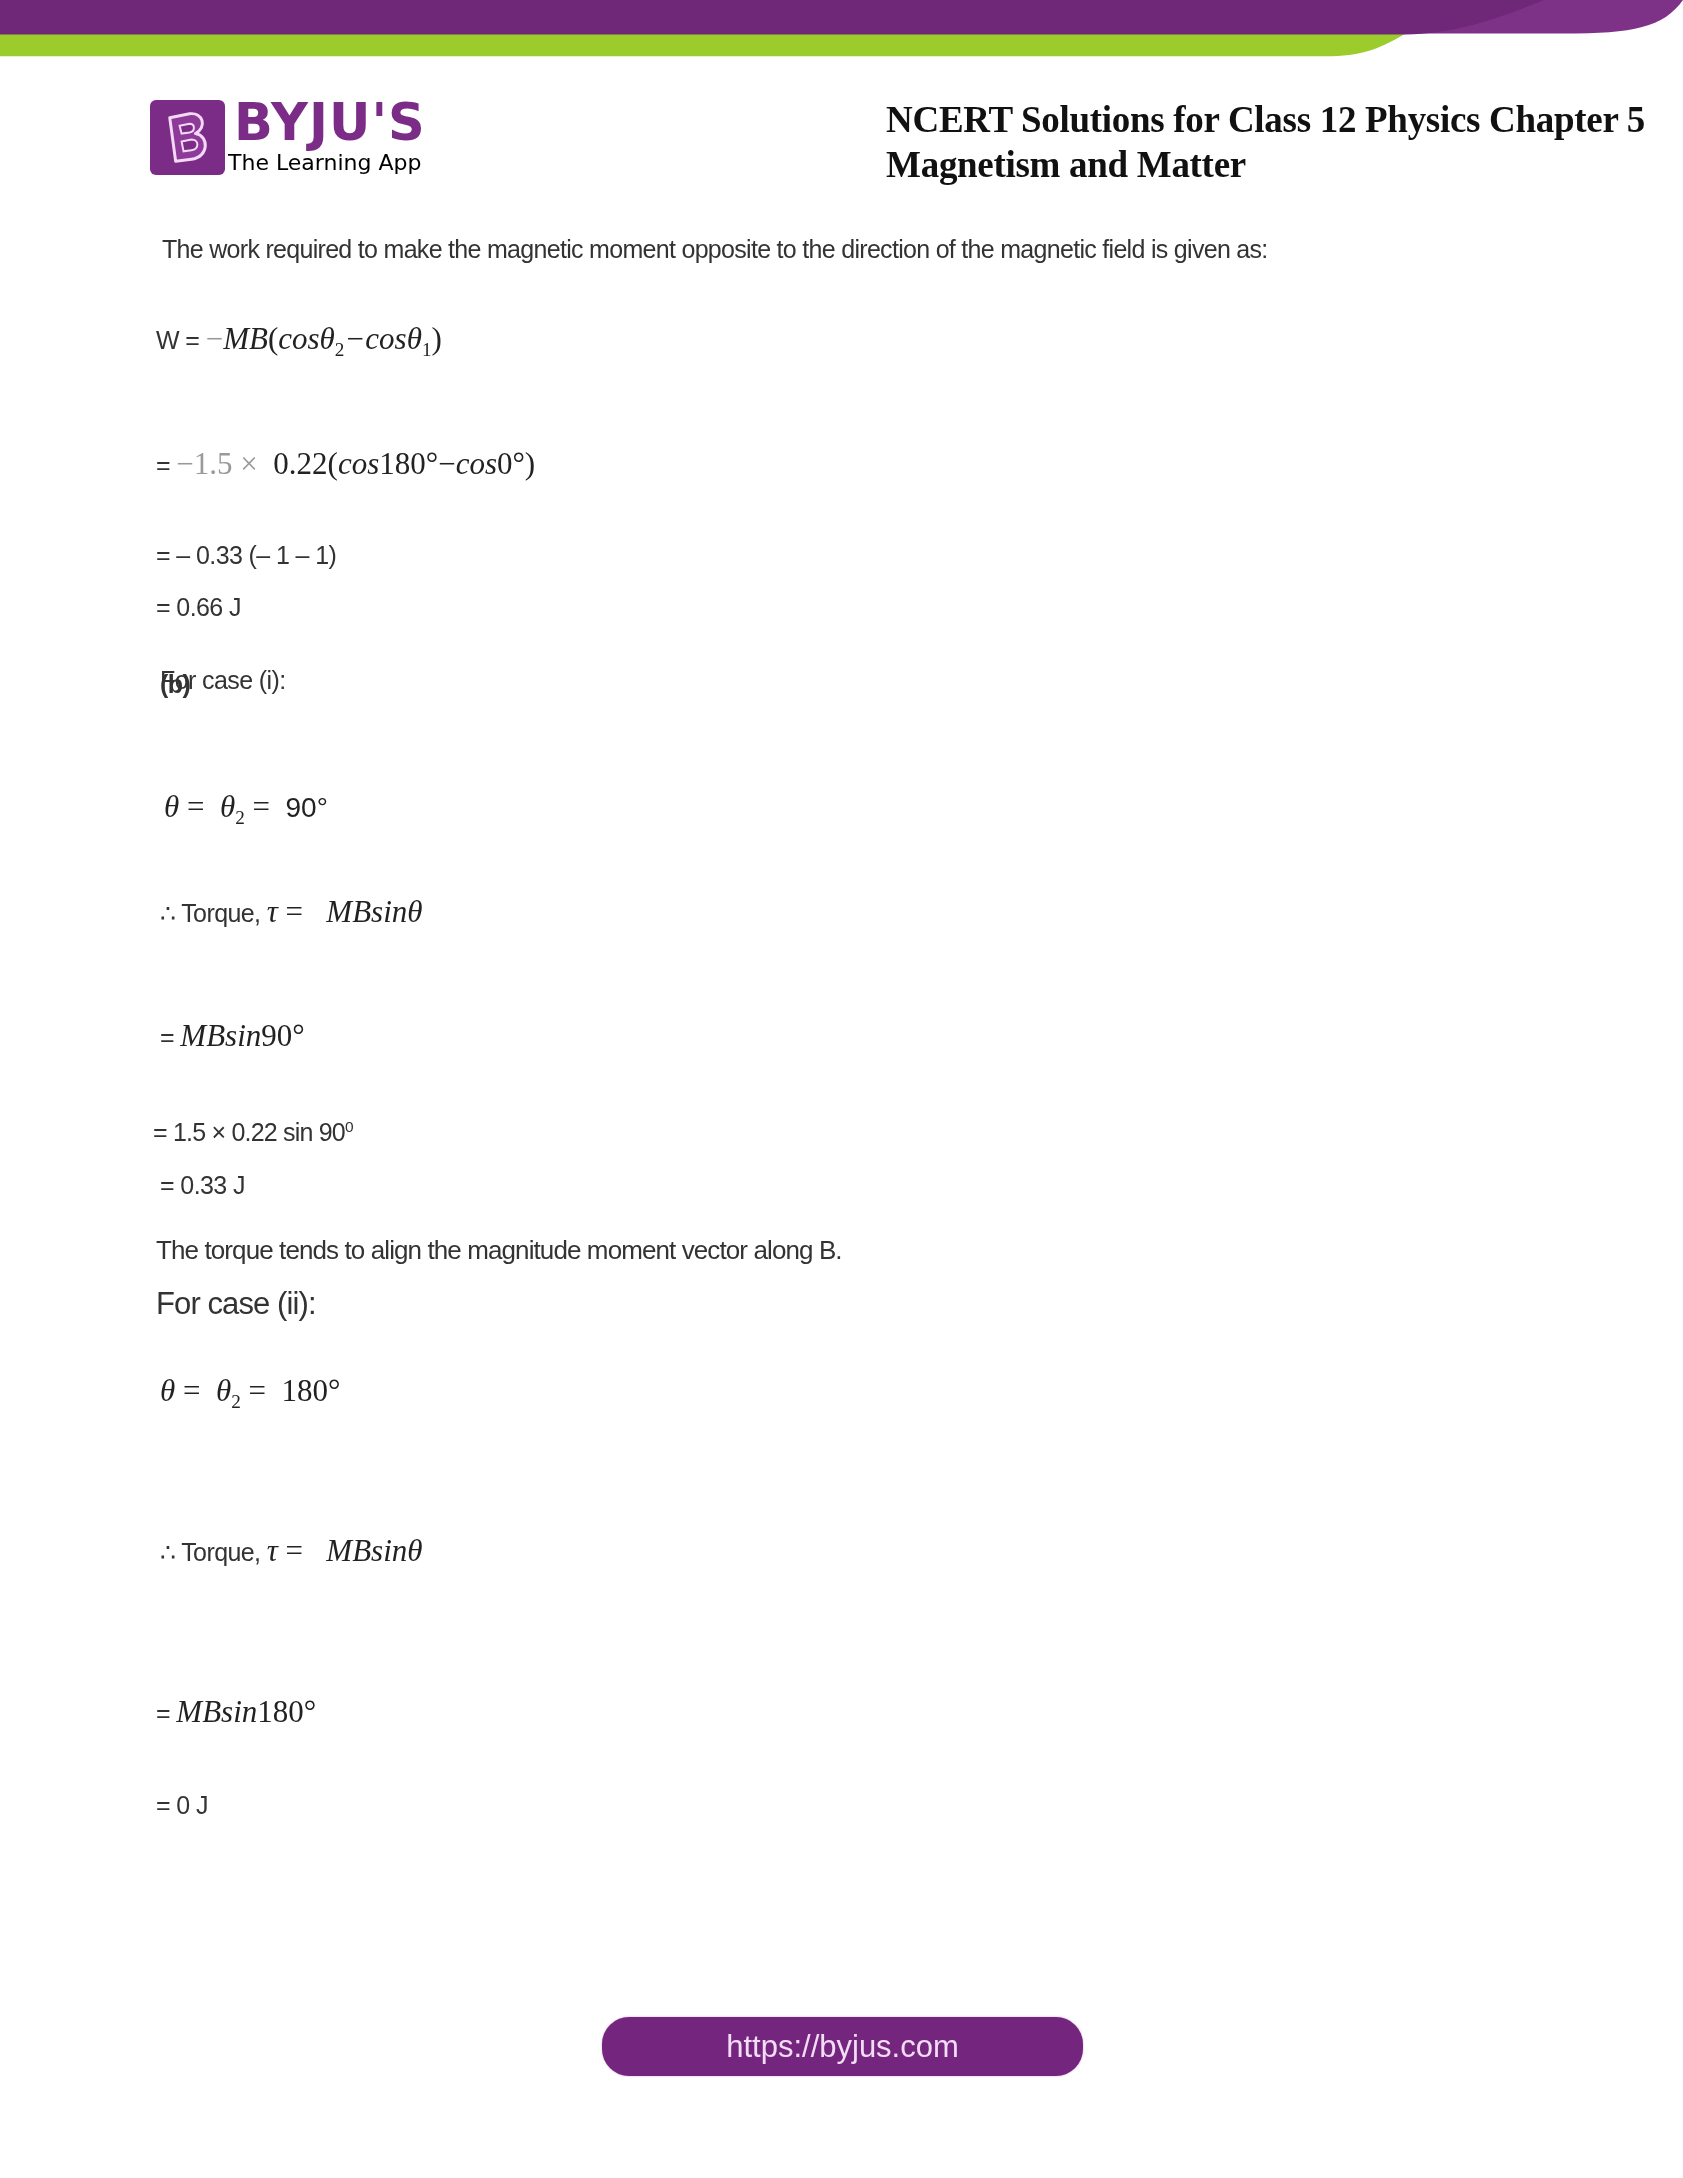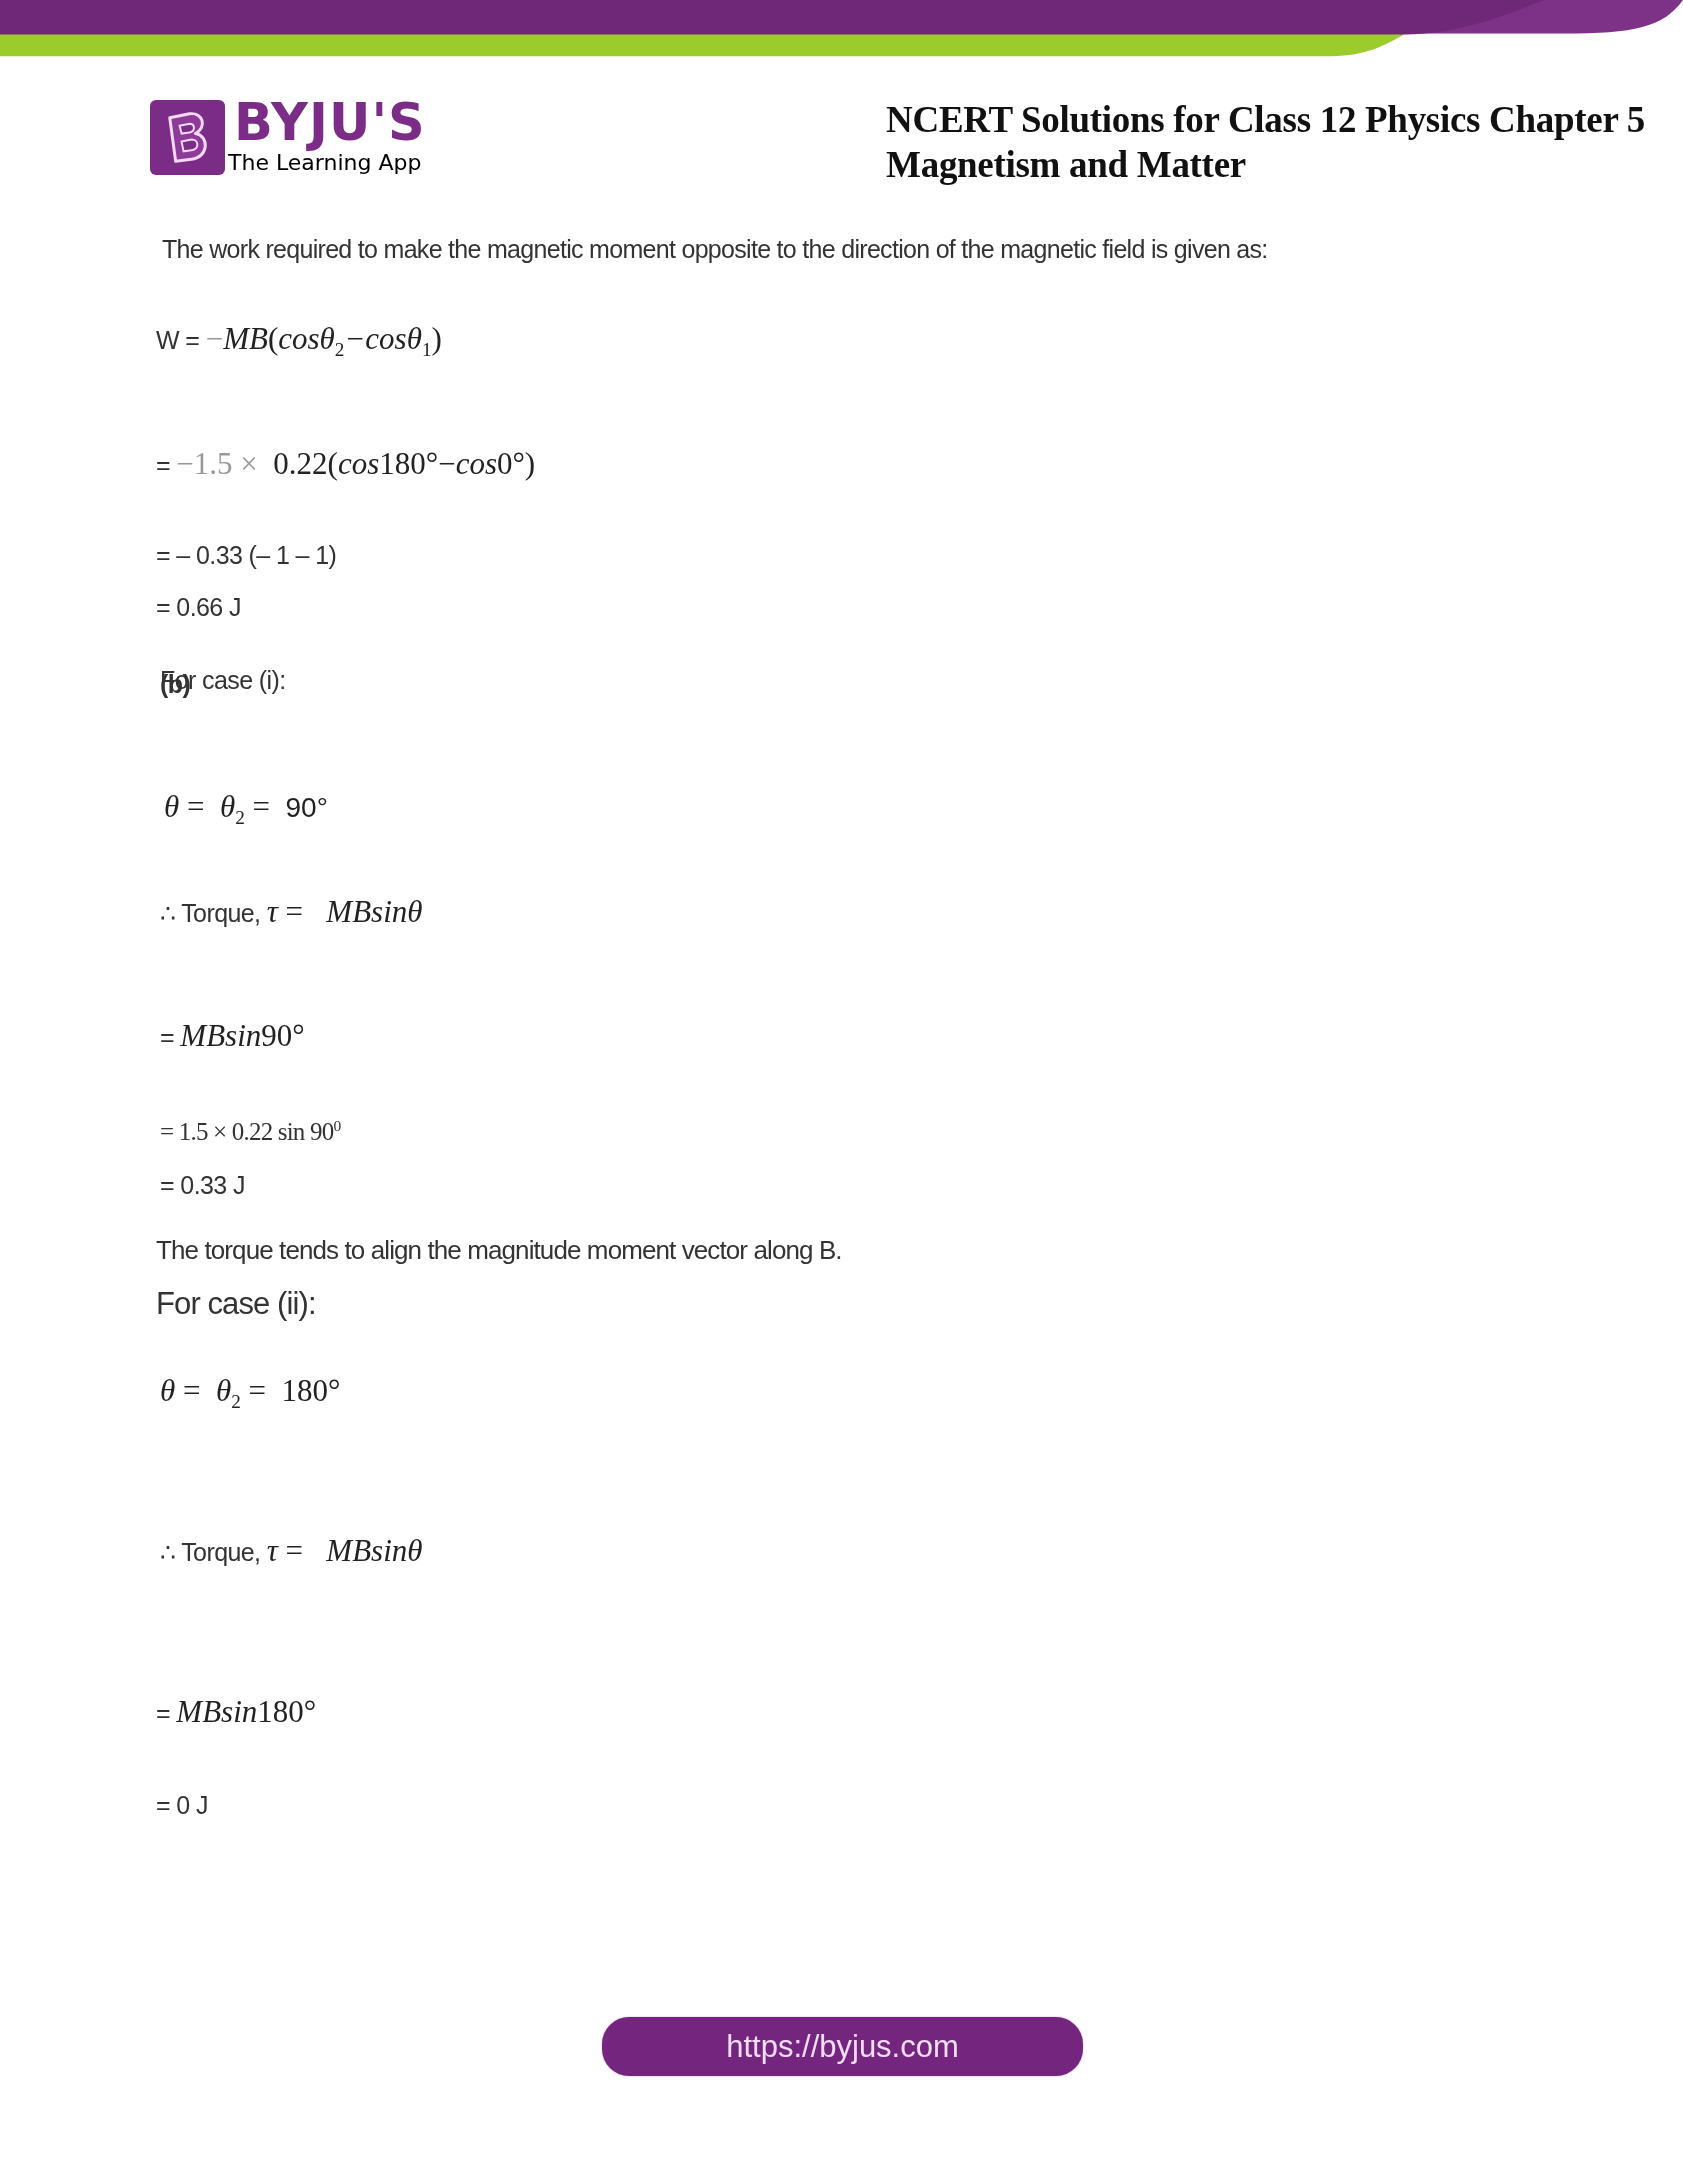--- a/index.html
+++ b/index.html
@@ -90,21 +90,21 @@
 <div class="txt" style="left:160px; top:897px;">
   <span>∴ Torque, </span>
   <span class="math"><i>τ</i><span> = </span>&nbsp;&nbsp;<i>MBsinθ</i></span>
 </div>
 
 <div class="txt" style="left:160px; top:1021px;">
   <span>= </span>
   <span class="math"><i>MBsin</i><span>90°</span></span>
 </div>
 
-<div class="txt" style="left:160px; top:1117px; letter-spacing:-0.8px;font-family:Liberation Serif, serif;">
+<div class="txt" style="left:153px; top:1117px; letter-spacing:-0.8px;">
   <span>= 1.5 × 0.22 sin 90</span><sup>0</sup>
 </div>
 <div class="txt" style="left:160px; top:1170px;">= 0.33 J</div>
 
 <div class="txt" style="left:156px; top:1235px; font-size:26px; letter-spacing:-0.9px;">The torque tends to align the magnitude moment vector along B.</div>
 <div class="txt" style="left:156px; top:1289px; font-size:31px; letter-spacing:-0.9px;">For case (ii):</div>
 
 <div class="txt math" style="left:160px; top:1376px;">
   <i>θ</i><span> = </span>&nbsp;<i>θ</i><sub>2</sub><span> = </span>&nbsp;<span>180°</span>
 </div>

